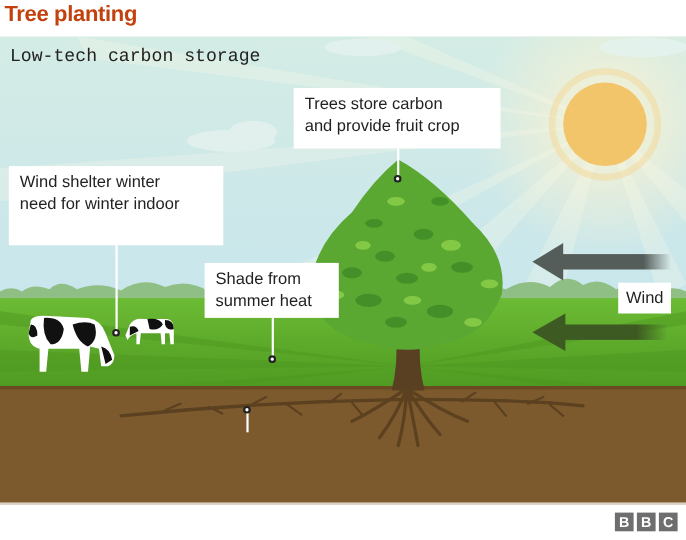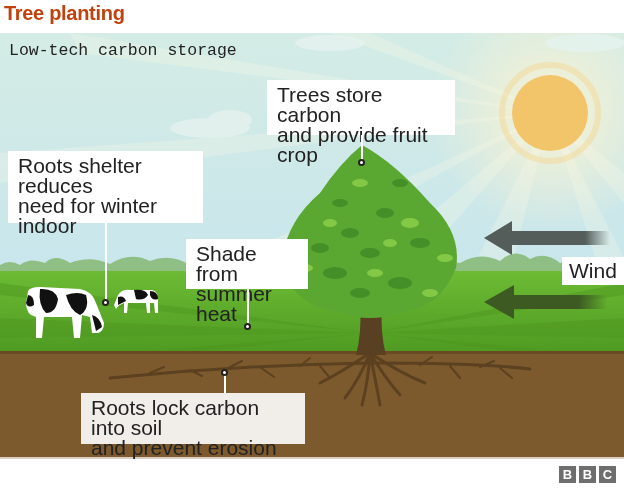--- a/index.html
+++ b/index.html
@@ -1,21 +1,21 @@
 <!DOCTYPE html>
 <html><head>
 <meta charset="utf-8">
 <style>
   html,body{margin:0;padding:0;background:#fff;}
   body{width:624px;height:491px;position:relative;overflow:hidden;font-family:"Liberation Sans",sans-serif;}
   .title{position:absolute;left:4px;top:2px;font-size:20px;font-weight:bold;color:#c2410c;letter-spacing:-0.3px;}
   .scene{position:absolute;left:0;top:33px;width:624px;height:426px;overflow:hidden;}
   .sky{position:absolute;left:0;top:0;width:624px;height:240px;background:linear-gradient(180deg,#d4ece5 0%,#cfe9e8 45%,#c8e6ec 100%);}
   .subtitle{position:absolute;left:9px;top:8px;font-size:16.5px;color:#222;font-family:Liberation Mono, monospace;}
-  .label{position:absolute;background:#fff;color:#222;font-size:21px;line-height:20px;padding:5px 10px;box-sizing:border-box;}
+  .label{position:absolute;background:#fff;color:#222;font-size:15px;line-height:20px;padding:5px 10px;box-sizing:border-box;}
   .label.soil{background:#f1eeea;}
   .leader{position:absolute;width:2px;background:#fff;}
   .dot{position:absolute;width:7px;height:7px;border-radius:50%;background:#fff;border:2px solid #222;box-sizing:border-box;}
   .bbc{position:absolute;right:8px;top:466px;display:flex;gap:3px;}
   .bbc span{width:17px;height:17px;background:#6e6e6e;color:#fff;font-size:13px;font-weight:bold;display:flex;align-items:center;justify-content:center;}
 </style>
 </head>
 <body>
 
 <div class="title">Tree planting</div>
@@ -141,39 +141,35 @@
   <div class="subtitle">Low-tech carbon storage</div>
 
   <div class="label" style="left:267px;top:47px;width:188px;height:55px;">
     <div>Trees store carbon</div>
     <div>and provide fruit crop</div>
   </div>
   <div class="leader" style="left:361px;top:102px;height:26px;"></div>
   <div class="dot" style="left:358px;top:126px;"></div>
 
   <div class="label" style="left:8px;top:118px;width:195px;height:72px;">
-    <div>Roots shelter reduces</div>
+    <div>Wind shelter winter</div>
     <div>need for winter indoor</div>
   </div>
   <div class="leader" style="left:105px;top:190px;height:78px;"></div>
   <div class="dot" style="left:102px;top:266px;"></div>
 
   <div class="label" style="left:186px;top:206px;width:122px;height:50px;">
     <div>Shade from</div>
     <div>summer heat</div>
   </div>
   <div class="leader" style="left:247px;top:256px;height:36px;"></div>
   <div class="dot" style="left:244px;top:290px;"></div>
 
   <div class="label" style="left:562px;top:224px;height:28px;padding:4px 7px;">Wind</div>
 
-  <div class="label soil" style="left:81px;top:360px;width:224px;height:51px;">
-    <div>Roots lock carbon into soil</div>
-    <div>and prevent erosion</div>
-  </div>
   <div class="leader" style="left:224px;top:340px;height:20px;"></div>
   <div class="dot" style="left:221px;top:336px;"></div>
 </div>
 
 <div class="bbc">
   <span>B</span>
   <span>B</span>
   <span>C</span>
 </div>
 

